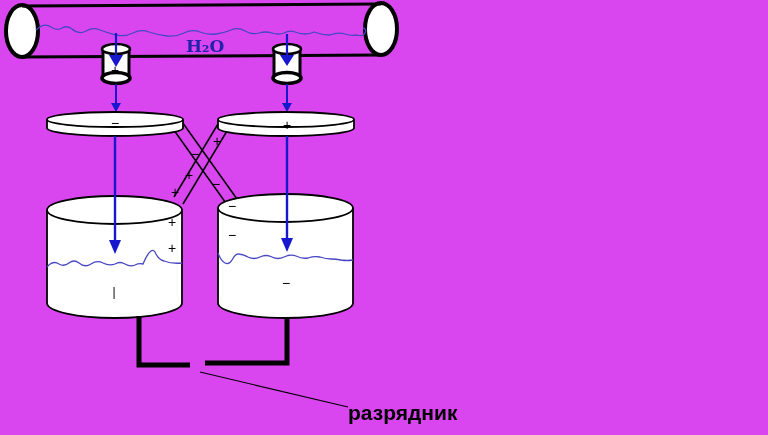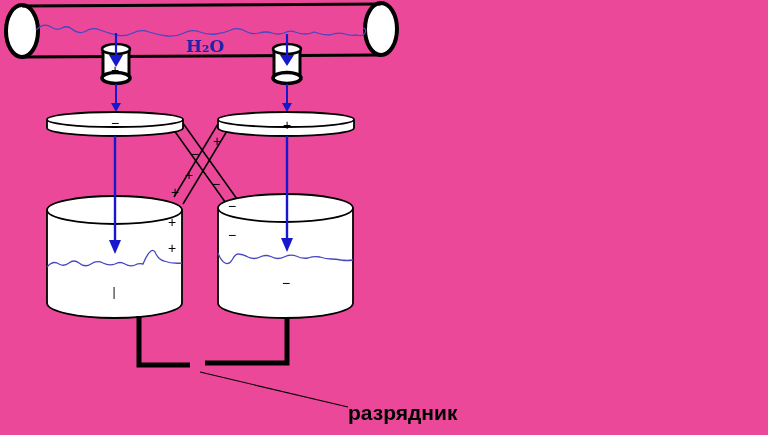--- a/index.html
+++ b/index.html
@@ -1,16 +1,16 @@
 <!DOCTYPE html>
 <html><head>
 <meta charset="utf-8">
 <style>
   html,body{margin:0;padding:0;background:#ffffff;}
-  .stage{position:relative;width:768px;height:435px;background:#ec4899;overflow:hidden;
+  .stage{position:relative;width:768px;height:435px;background:#d946ef;overflow:hidden;
          font-family:"Liberation Sans","DejaVu Sans",sans-serif;}
   svg{position:absolute;left:0;top:0;}
   .ink{stroke:#000000;fill:none;}
   .whitefill{fill:#ffffff;stroke:#000000;}
   .flow{stroke:#1717cd;fill:none;}
   .flowhead{fill:#1717cd;stroke:none;}
   .waterline{stroke:#4747c3;fill:none;stroke-width:1.3;}
   .sign{font-family:"Liberation Sans","DejaVu Sans",sans-serif;font-size:14px;fill:#000;}
   .formula{font-family:"DejaVu Serif","Liberation Serif",serif;font-weight:bold;
            font-size:17px;fill:#2222aa;}

